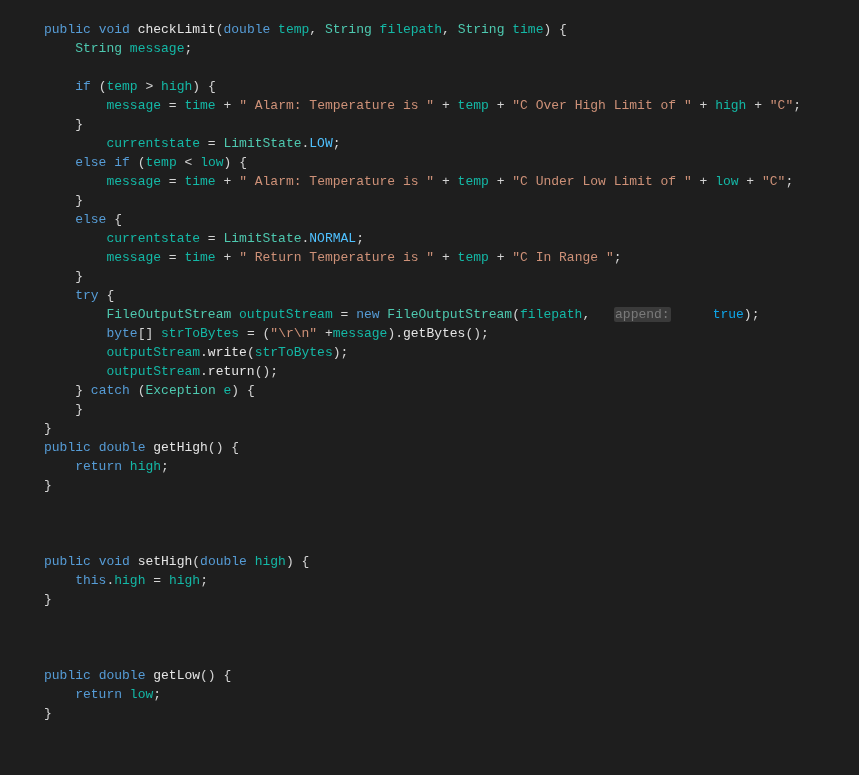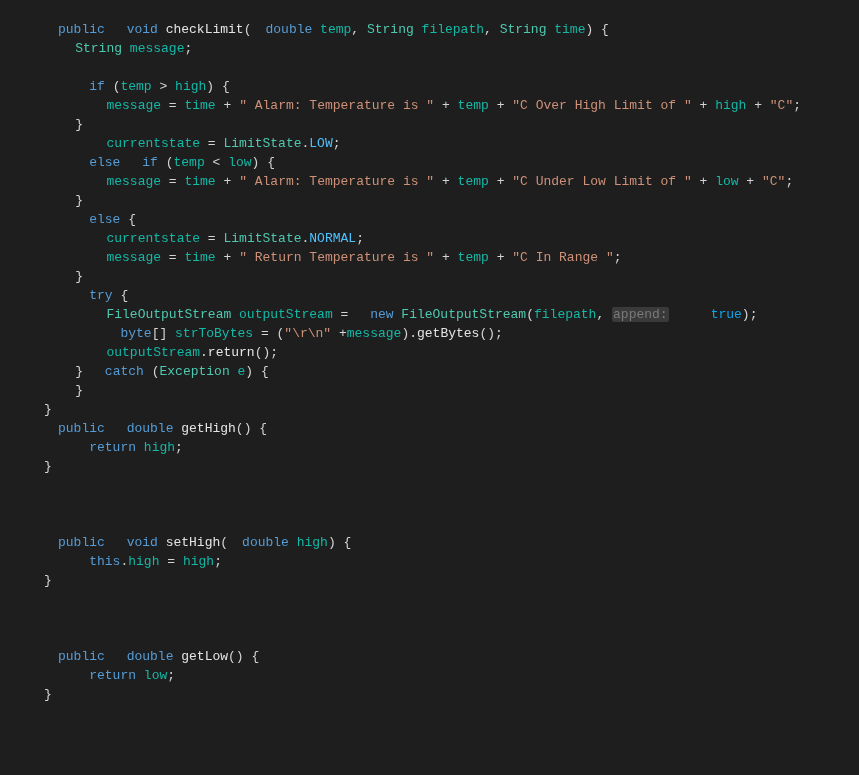--- a/index.html
+++ b/index.html
@@ -16,32 +16,32 @@
     }
     .editor {
       padding-left: 16px;
       position: relative;
     }
     .line {
       white-space: pre;
       position: relative;
       padding-left: 28px;
     }
-    .kw { color: #569cd6; margin-left: 14px; }
+    .kw { color: #569cd6; }
     .type { color: #4ec9b0; }
     .fn { color: #e5e5e5; }
     .var { color: #14b8a6; }
     .str { color: #ce9178; }
     .const { color: #4fc1ff; }
     .punc { color: #d4d4d4; }
     .brace { color: #d4d4d4; }
     .paren { color: #d4d4d4; }
     .op { color: #d4d4d4; }
     .bool { color: #0ea5e9; padding-left: 42px; }
-    .hint { color: #7a7a7a; background: #3a3a3a; border-radius: 2px; padding: 0 1px;}
+    .hint { color: #7a7a7a; background: #3a3a3a; border-radius: 2px; padding: 0 1px; margin-left: 16px;}
   </style>
 </head>
 <body>
 
 <div class="editor">
 
 <div class="line"><span class="kw">public</span> <span class="kw">void</span> <span class="fn">checkLimit</span><span class="paren">(</span><span class="kw">double</span> <span class="var">temp</span><span class="punc">,</span> <span class="type">String</span> <span class="var">filepath</span><span class="punc">,</span> <span class="type">String</span> <span class="var">time</span><span class="paren">)</span> <span class="brace">{</span></div>
 <div class="line">    <span class="type">String</span> <span class="var">message</span><span class="punc">;</span></div>
 <div class="line"> </div>
 <div class="line">    <span class="kw">if</span> <span class="paren">(</span><span class="var">temp</span> <span class="op">&gt;</span> <span class="var">high</span><span class="paren">)</span> <span class="brace">{</span></div>
@@ -51,20 +51,21 @@
 <div class="line">    <span class="kw">else</span> <span class="kw">if</span> <span class="paren">(</span><span class="var">temp</span> <span class="op">&lt;</span> <span class="var">low</span><span class="paren">)</span> <span class="brace">{</span></div>
 <div class="line">        <span class="var">message</span> <span class="op">=</span> <span class="var">time</span> <span class="op">+</span> <span class="str">" Alarm: Temperature is "</span> <span class="op">+</span> <span class="var">temp</span> <span class="op">+</span> <span class="str">"C Under Low Limit of "</span> <span class="op">+</span> <span class="var">low</span> <span class="op">+</span> <span class="str">"C"</span><span class="punc">;</span></div>
 <div class="line">    <span class="brace">}</span></div>
 <div class="line">    <span class="kw">else</span> <span class="brace">{</span></div>
 <div class="line">        <span class="var">currentstate</span> <span class="op">=</span> <span class="type">LimitState</span><span class="punc">.</span><span class="const">NORMAL</span><span class="punc">;</span></div>
 <div class="line">        <span class="var">message</span> <span class="op">=</span> <span class="var">time</span> <span class="op">+</span> <span class="str">" Return Temperature is "</span> <span class="op">+</span> <span class="var">temp</span> <span class="op">+</span> <span class="str">"C In Range "</span><span class="punc">;</span></div>
 <div class="line">    <span class="brace">}</span></div>
 <div class="line">    <span class="kw">try</span> <span class="brace">{</span></div>
 <div class="line">        <span class="type">FileOutputStream</span> <span class="var">outputStream</span> <span class="op">=</span> <span class="kw">new</span> <span class="type">FileOutputStream</span><span class="paren">(</span><span class="var">filepath</span><span class="punc">,</span> <span class="hint">append:</span><span class="bool">true</span><span class="paren">)</span><span class="punc">;</span></div>
 <div class="line">        <span class="kw">byte</span><span class="punc">[]</span> <span class="var">strToBytes</span> <span class="op">=</span> <span class="paren">(</span><span class="str">"\r\n"</span> <span class="op">+</span><span class="var">message</span><span class="paren">)</span><span class="punc">.</span><span class="fn">getBytes</span><span class="paren">()</span><span class="punc">;</span></div>
+<div class="line">        <span class="var">outputStream</span><span class="punc">.</span><span class="fn">write</span><span class="paren">(</span><span class="var">strToBytes</span><span class="paren">)</span><span class="punc">;</span></div>
 <div class="line">        <span class="var">outputStream</span><span class="punc">.</span><span class="fn">return</span><span class="paren">()</span><span class="punc">;</span></div>
 <div class="line">    <span class="brace">}</span> <span class="kw">catch</span> <span class="paren">(</span><span class="type">Exception</span> <span class="var">e</span><span class="paren">)</span> <span class="brace">{</span></div>
 <div class="line">    <span class="brace">}</span></div>
 <div class="line"><span class="brace">}</span></div>
 <div class="line"><span class="kw">public</span> <span class="kw">double</span> <span class="fn">getHigh</span><span class="paren">()</span> <span class="brace">{</span></div>
 <div class="line">    <span class="kw">return</span> <span class="var">high</span><span class="punc">;</span></div>
 <div class="line"><span class="brace">}</span></div>
 <div class="line"> </div>
 <div class="line"> </div>
 <div class="line"> </div>

